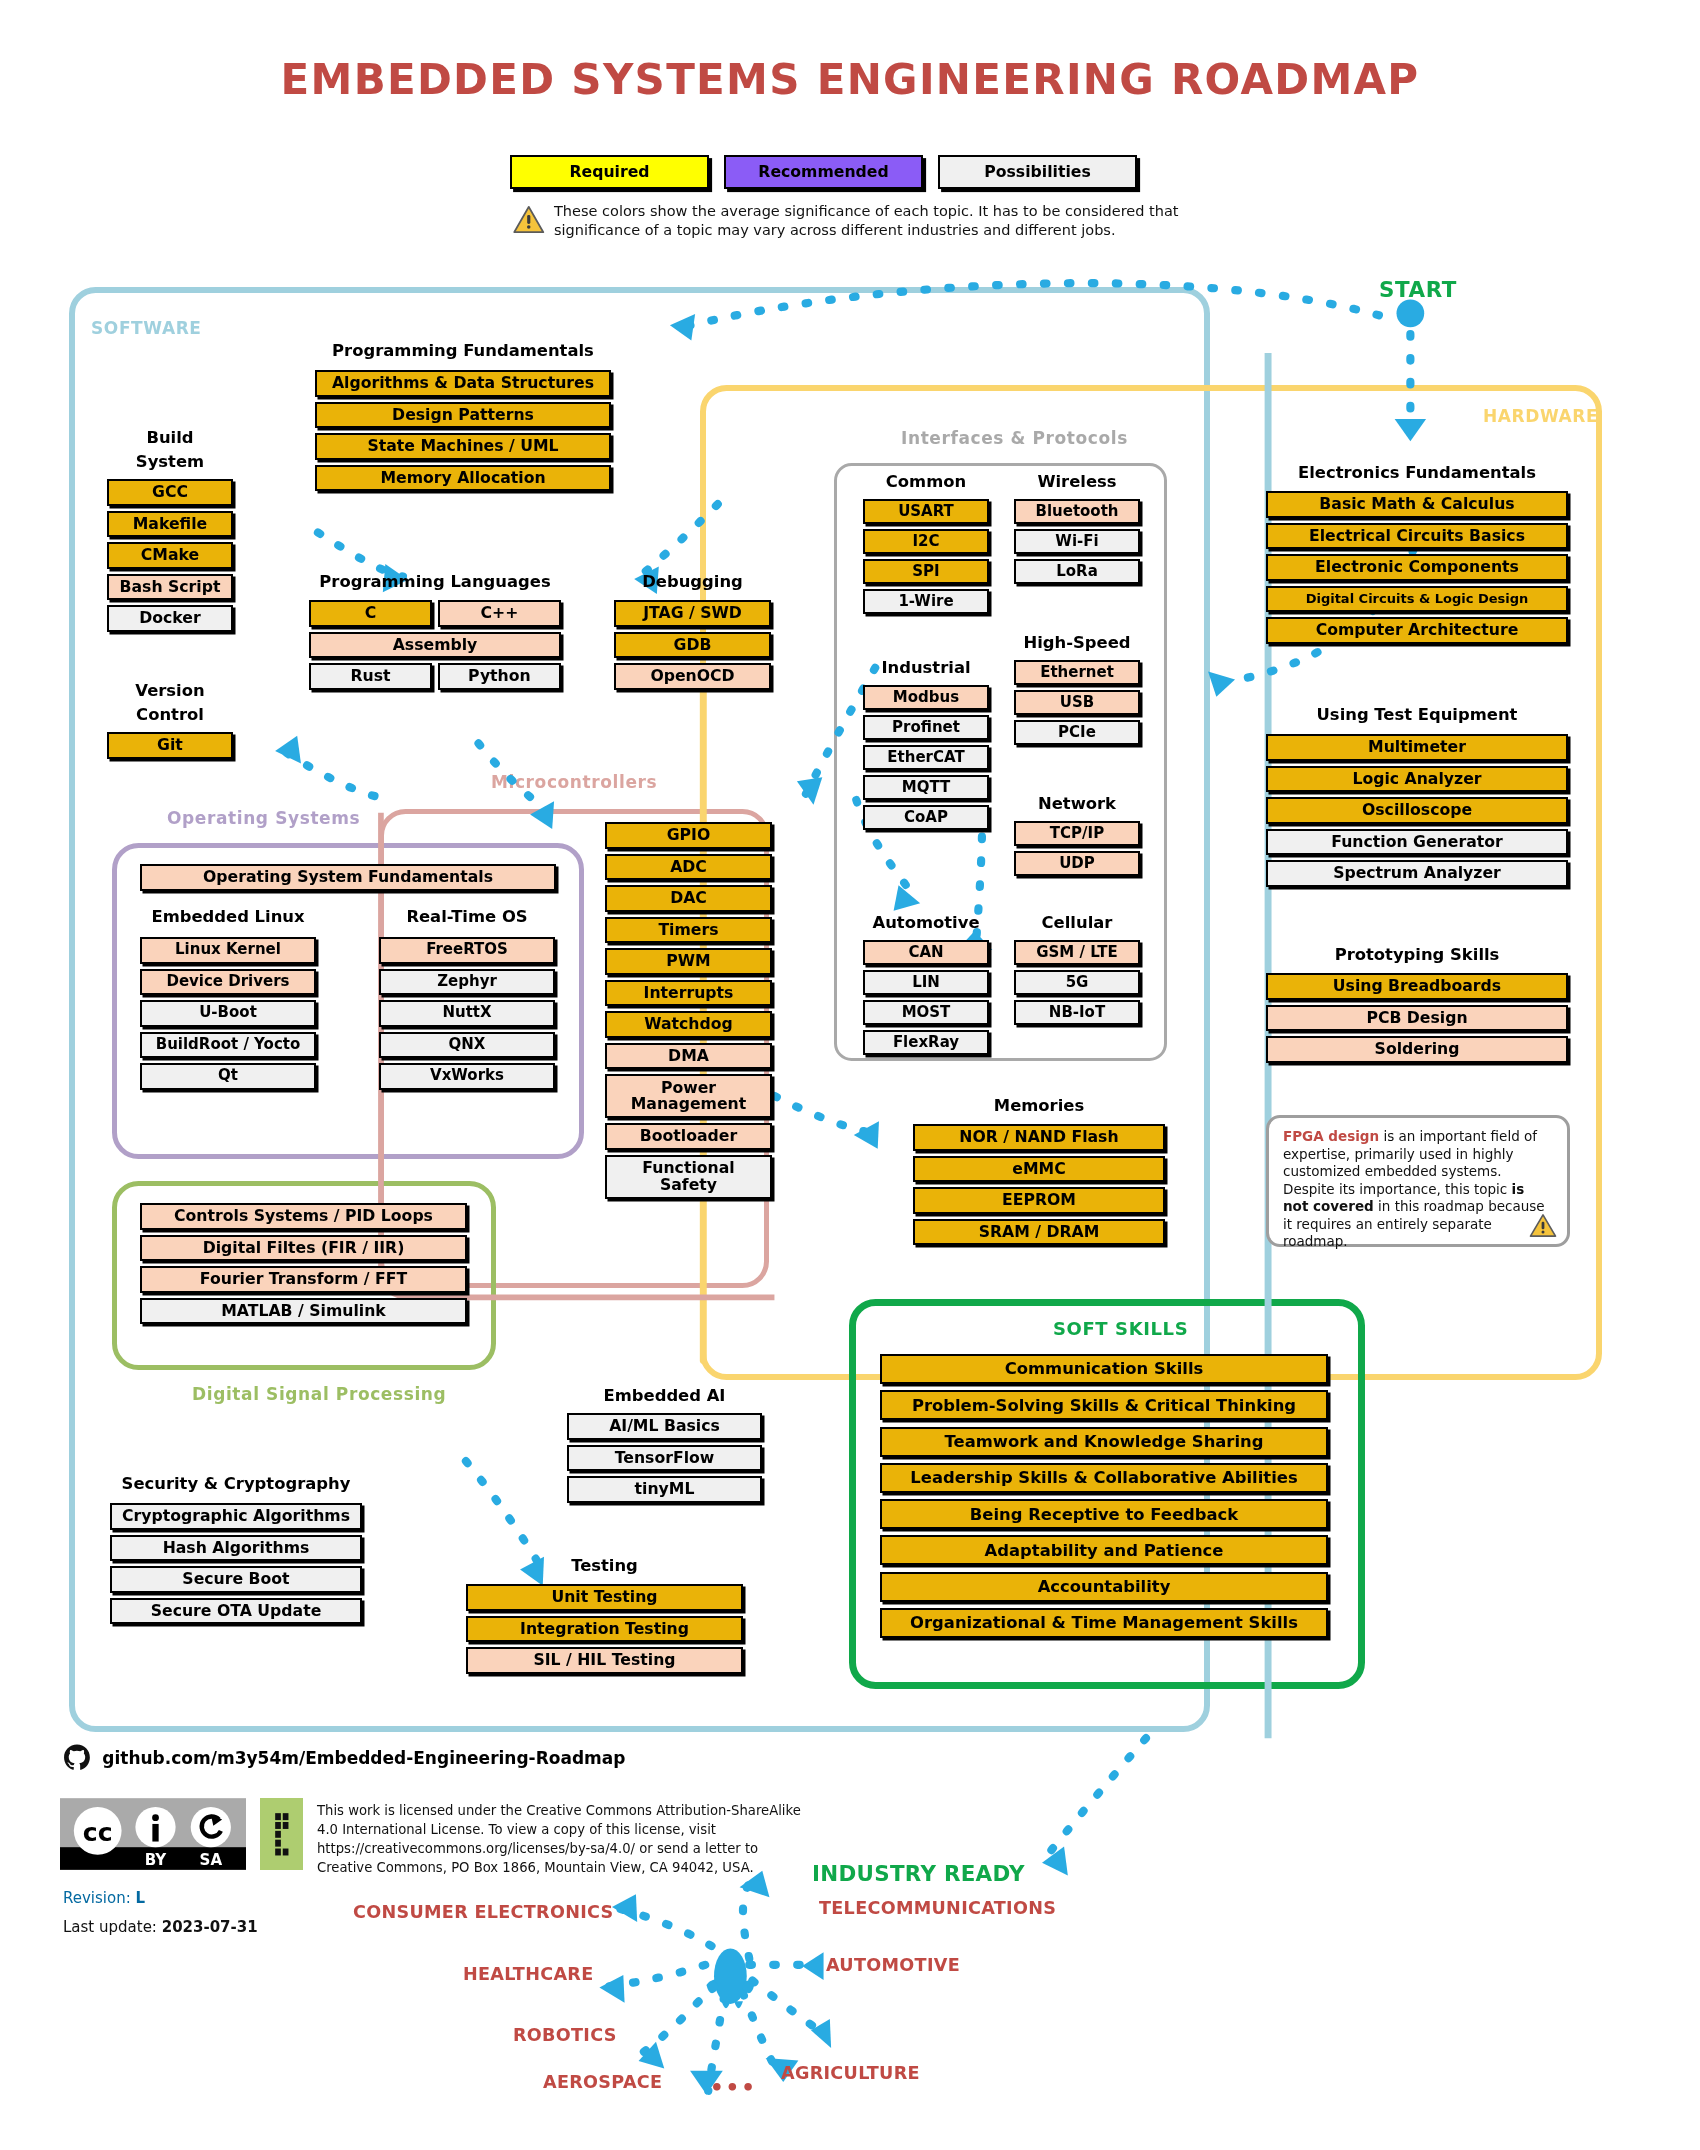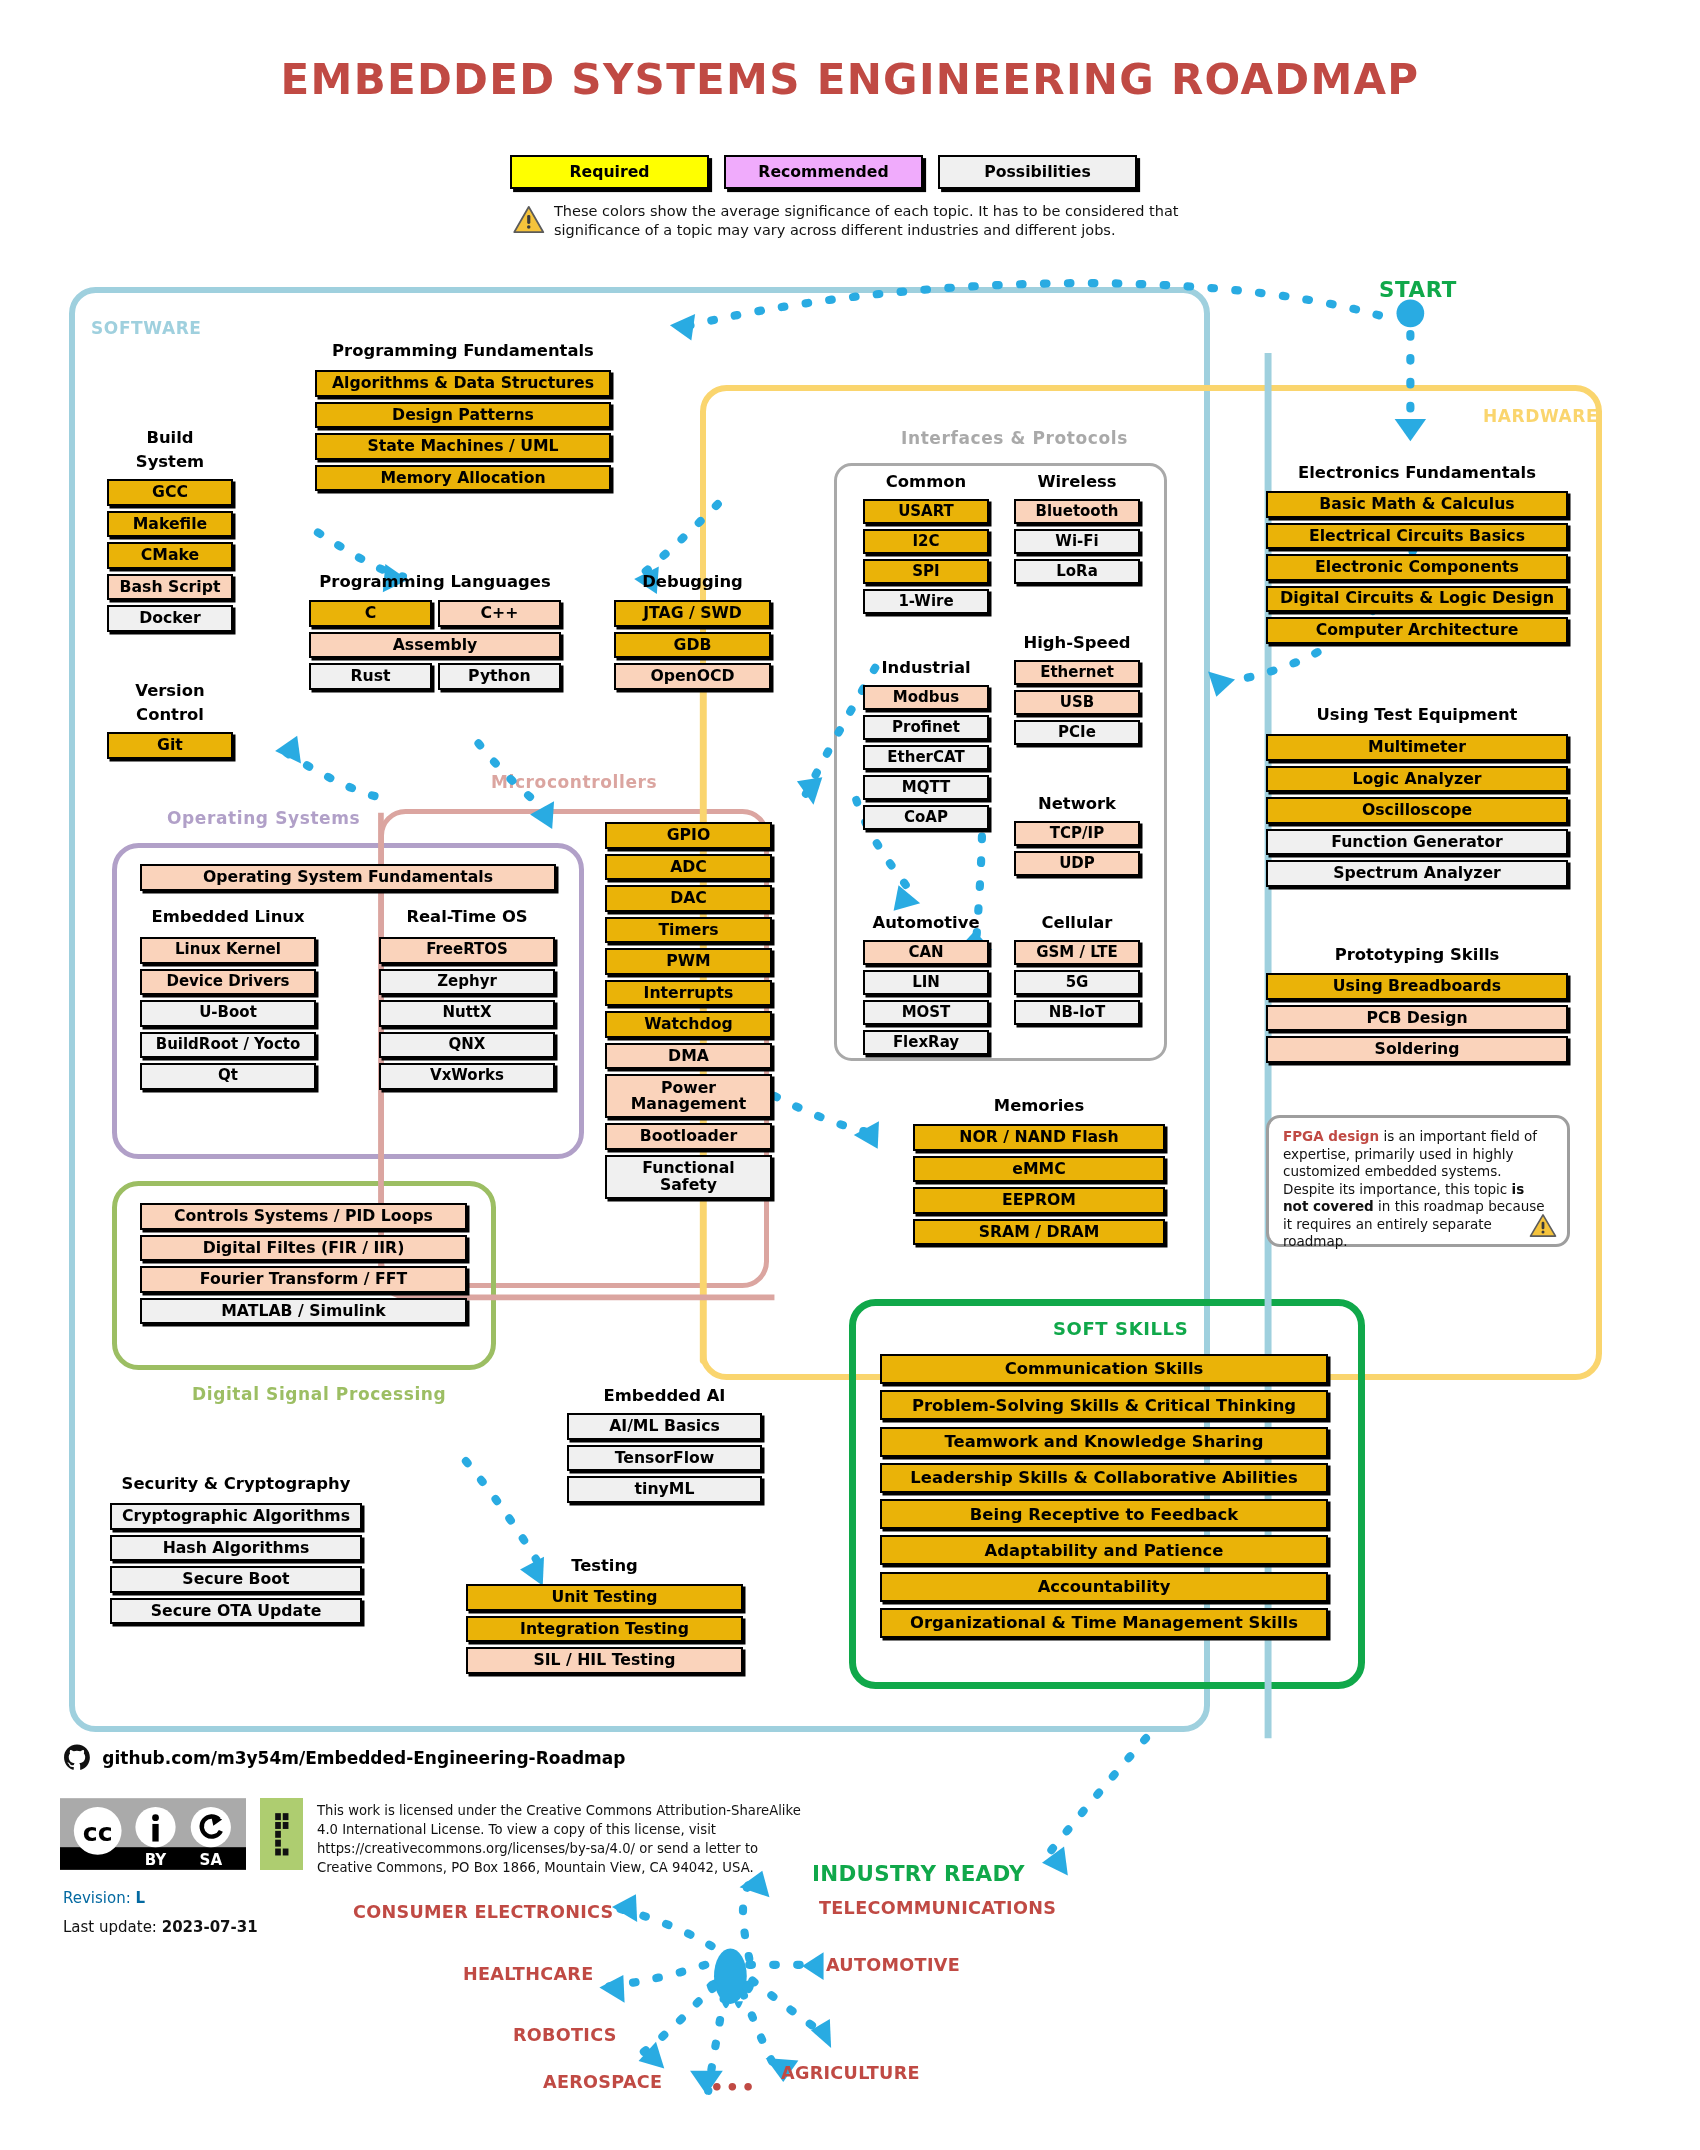--- a/index.html
+++ b/index.html
@@ -17,21 +17,21 @@
   }
 
   
   .legend{position:absolute;left:510px;top:155px;display:flex;gap:15px;}
   .legend .lg{
     width:195px;height:30px;line-height:30px;text-align:center;
     font-size:15.7px;font-weight:bold;color:#000;
     border:2.5px solid #000;box-shadow:3.1px 3.1px 0 #000;
   }
   .lg.req{background:#ffff00;}
-  .lg.rec{background:#f0abfc;}
+  .lg.rec{background:#8b5cf6;}
   .lg.pos{background:#f0f0f0;}
 
   .legend-note{
     position:absolute;left:554px;top:202px;width:630px;
     font-size:14.5px;line-height:1.32;color:#111;
   }
   .warn-tri{position:absolute;left:513px;top:205px;width:31.5px;height:29px;}
 
   
   .cont{position:absolute;border-style:solid;border-radius:26.5px;box-sizing:border-box;}
@@ -362,21 +362,21 @@
       <div class="box req" style="height: 26.5px; font-size: 15.7px;">eMMC</div>
       <div class="box req" style="height: 26.5px; font-size: 15.7px;">EEPROM</div>
       <div class="box req" style="height: 26.5px; font-size: 15.7px;">SRAM / DRAM</div>
     </div>
 
   <div class="grouphead" style="left:1266px;top:463px;width:302px;">Electronics Fundamentals</div>
   <div class="col" id="ef-col" style="left:1266px;top:491px;width:302px;">
       <div class="box req" style="height: 26.5px; font-size: 15.7px;">Basic Math &amp; Calculus</div>
       <div class="box req" style="height: 26.5px; font-size: 15.7px;">Electrical Circuits Basics</div>
       <div class="box req" style="height: 26.5px; font-size: 15.7px;">Electronic Components</div>
-      <div class="box req" style="height: 26.5px; font-size: 16px;">Digital Circuits &amp; Logic Design</div>
+      <div class="box req" style="height: 26.5px; font-size: 13px;">Digital Circuits &amp; Logic Design</div>
       <div class="box req" style="height: 26.5px; font-size: 15.7px;">Computer Architecture</div>
     </div>
 
   <div class="grouphead" style="left:1266px;top:705px;width:302px;">Using Test Equipment</div>
   <div class="col" id="te-col" style="left:1266px;top:734px;width:302px;">
       <div class="box req" style="height: 26.5px; font-size: 15.7px;">Multimeter</div>
       <div class="box req" style="height: 26.5px; font-size: 15.7px;">Logic Analyzer</div>
       <div class="box req" style="height: 26.5px; font-size: 15.7px;">Oscilloscope</div>
       <div class="box pos" style="height: 26.5px; font-size: 15.7px;">Function Generator</div>
       <div class="box pos" style="height: 26.5px; font-size: 15.7px;">Spectrum Analyzer</div>

